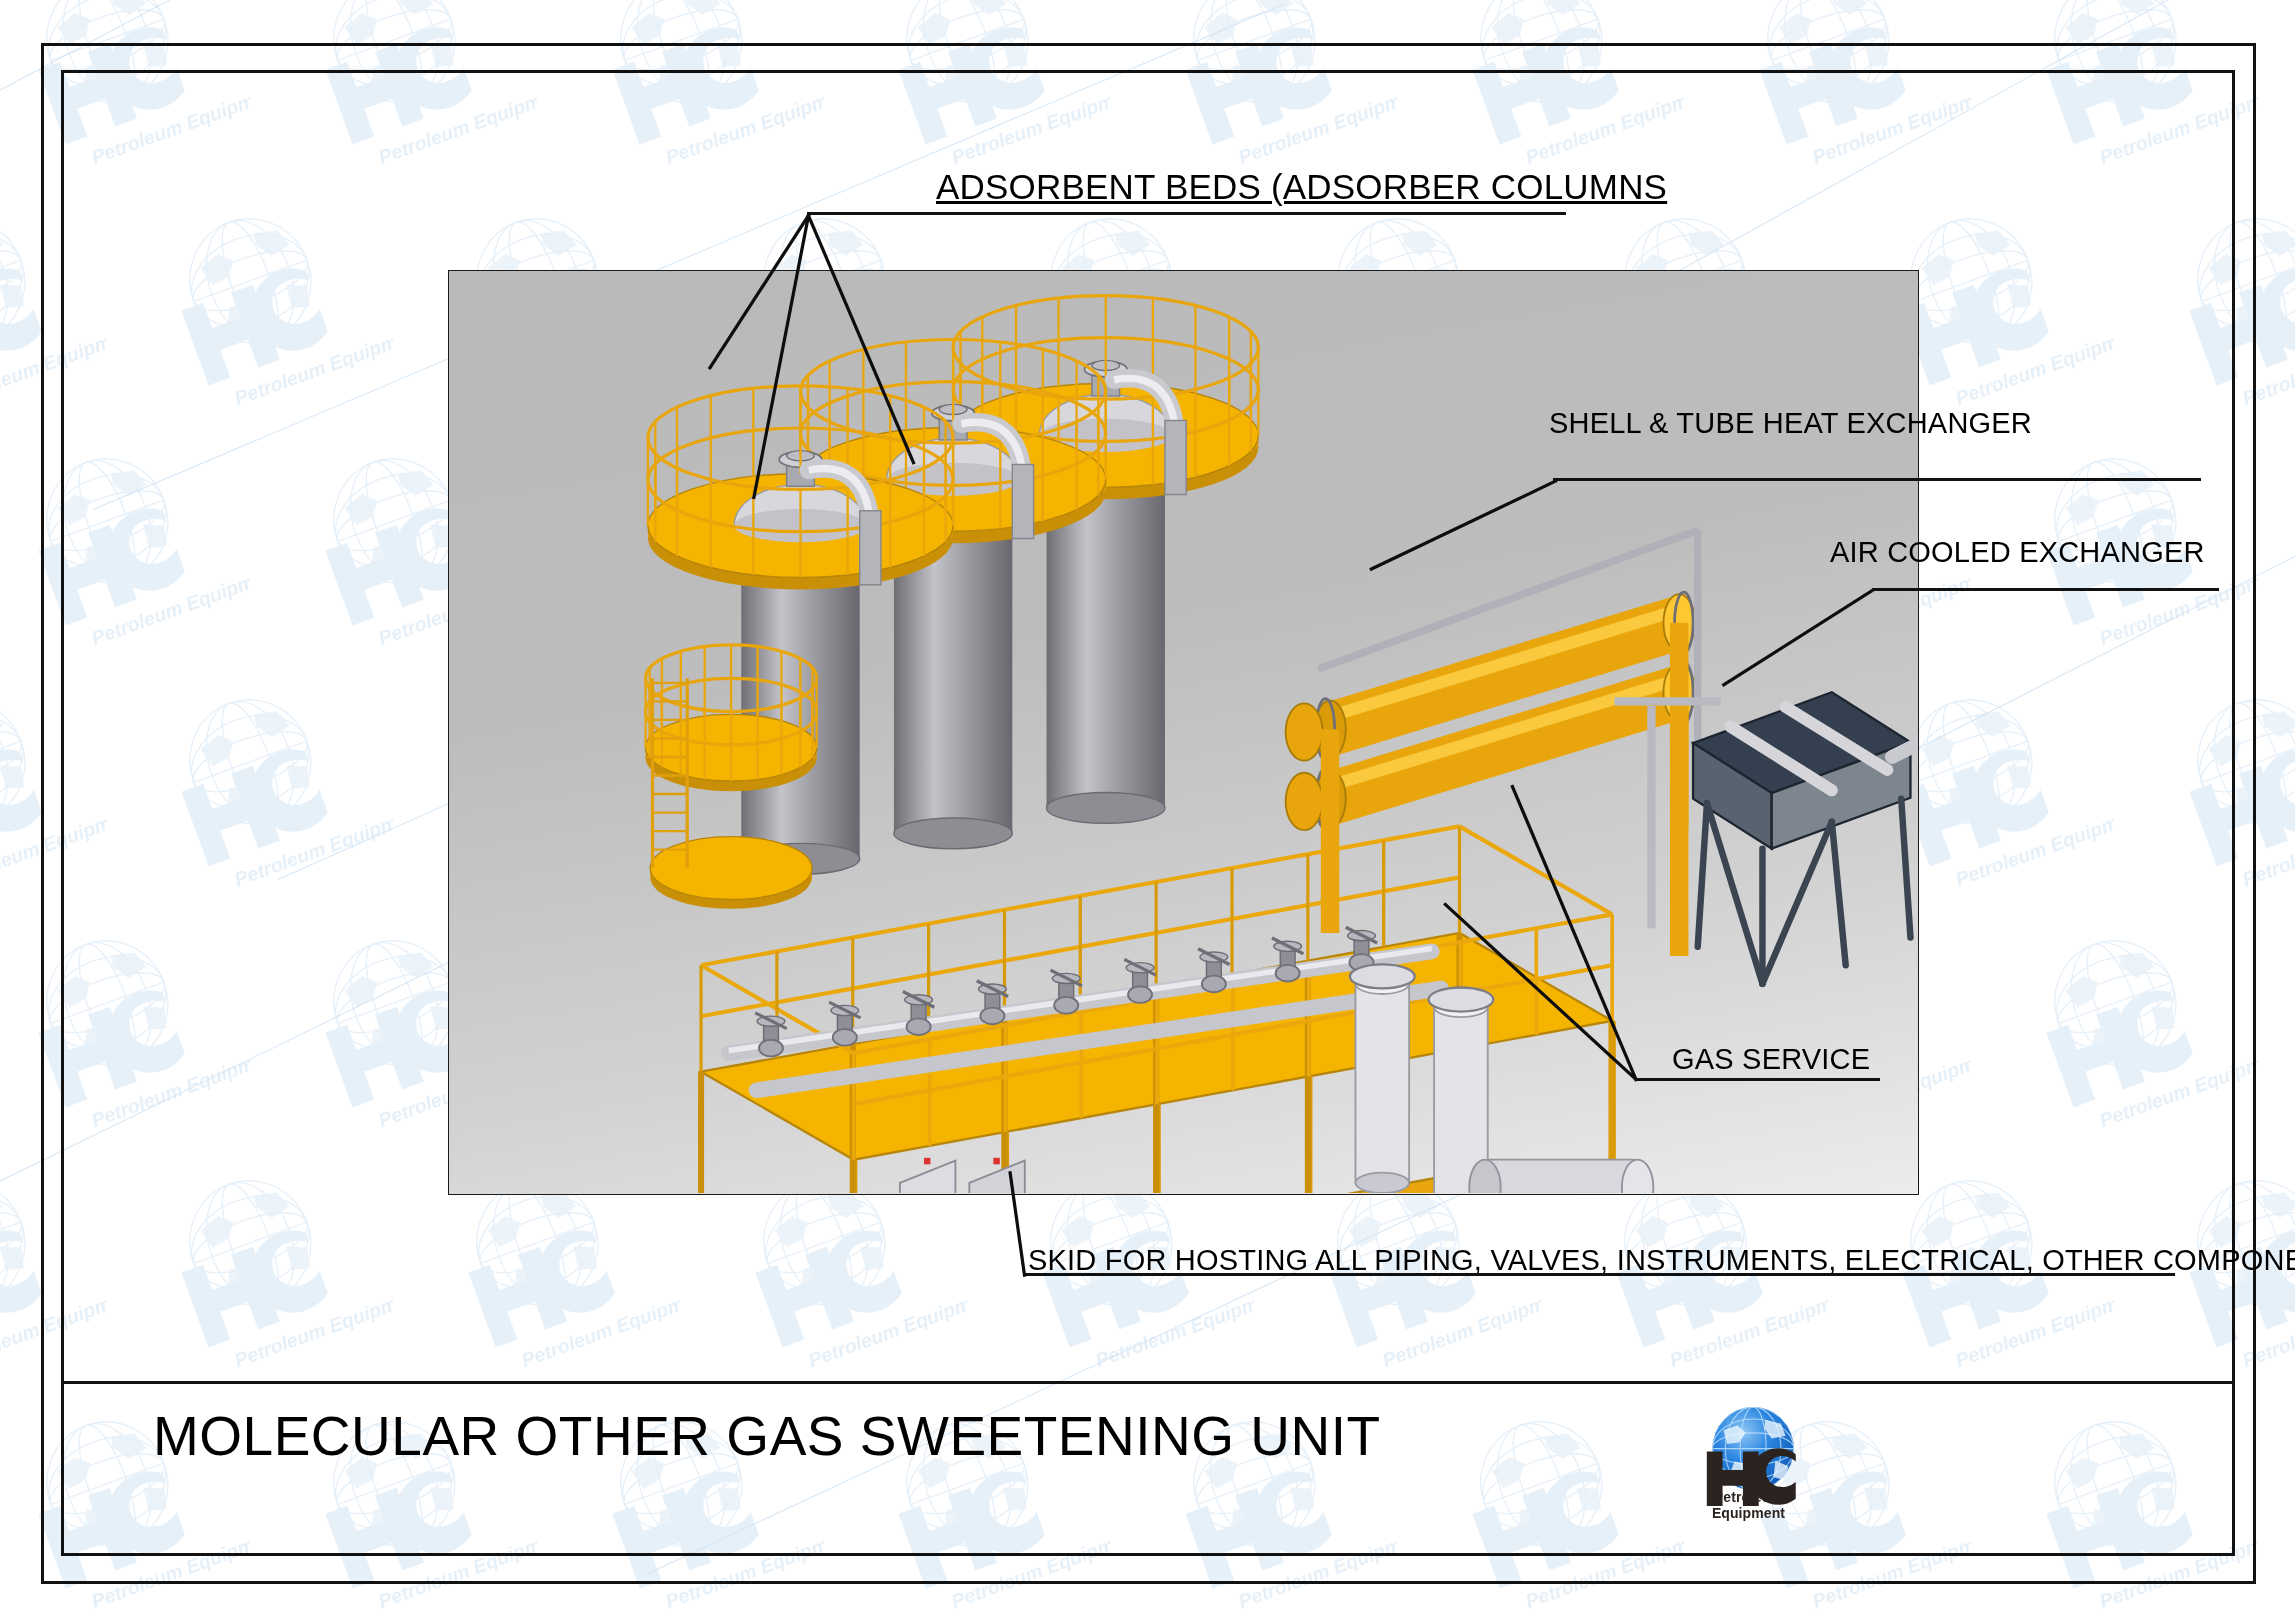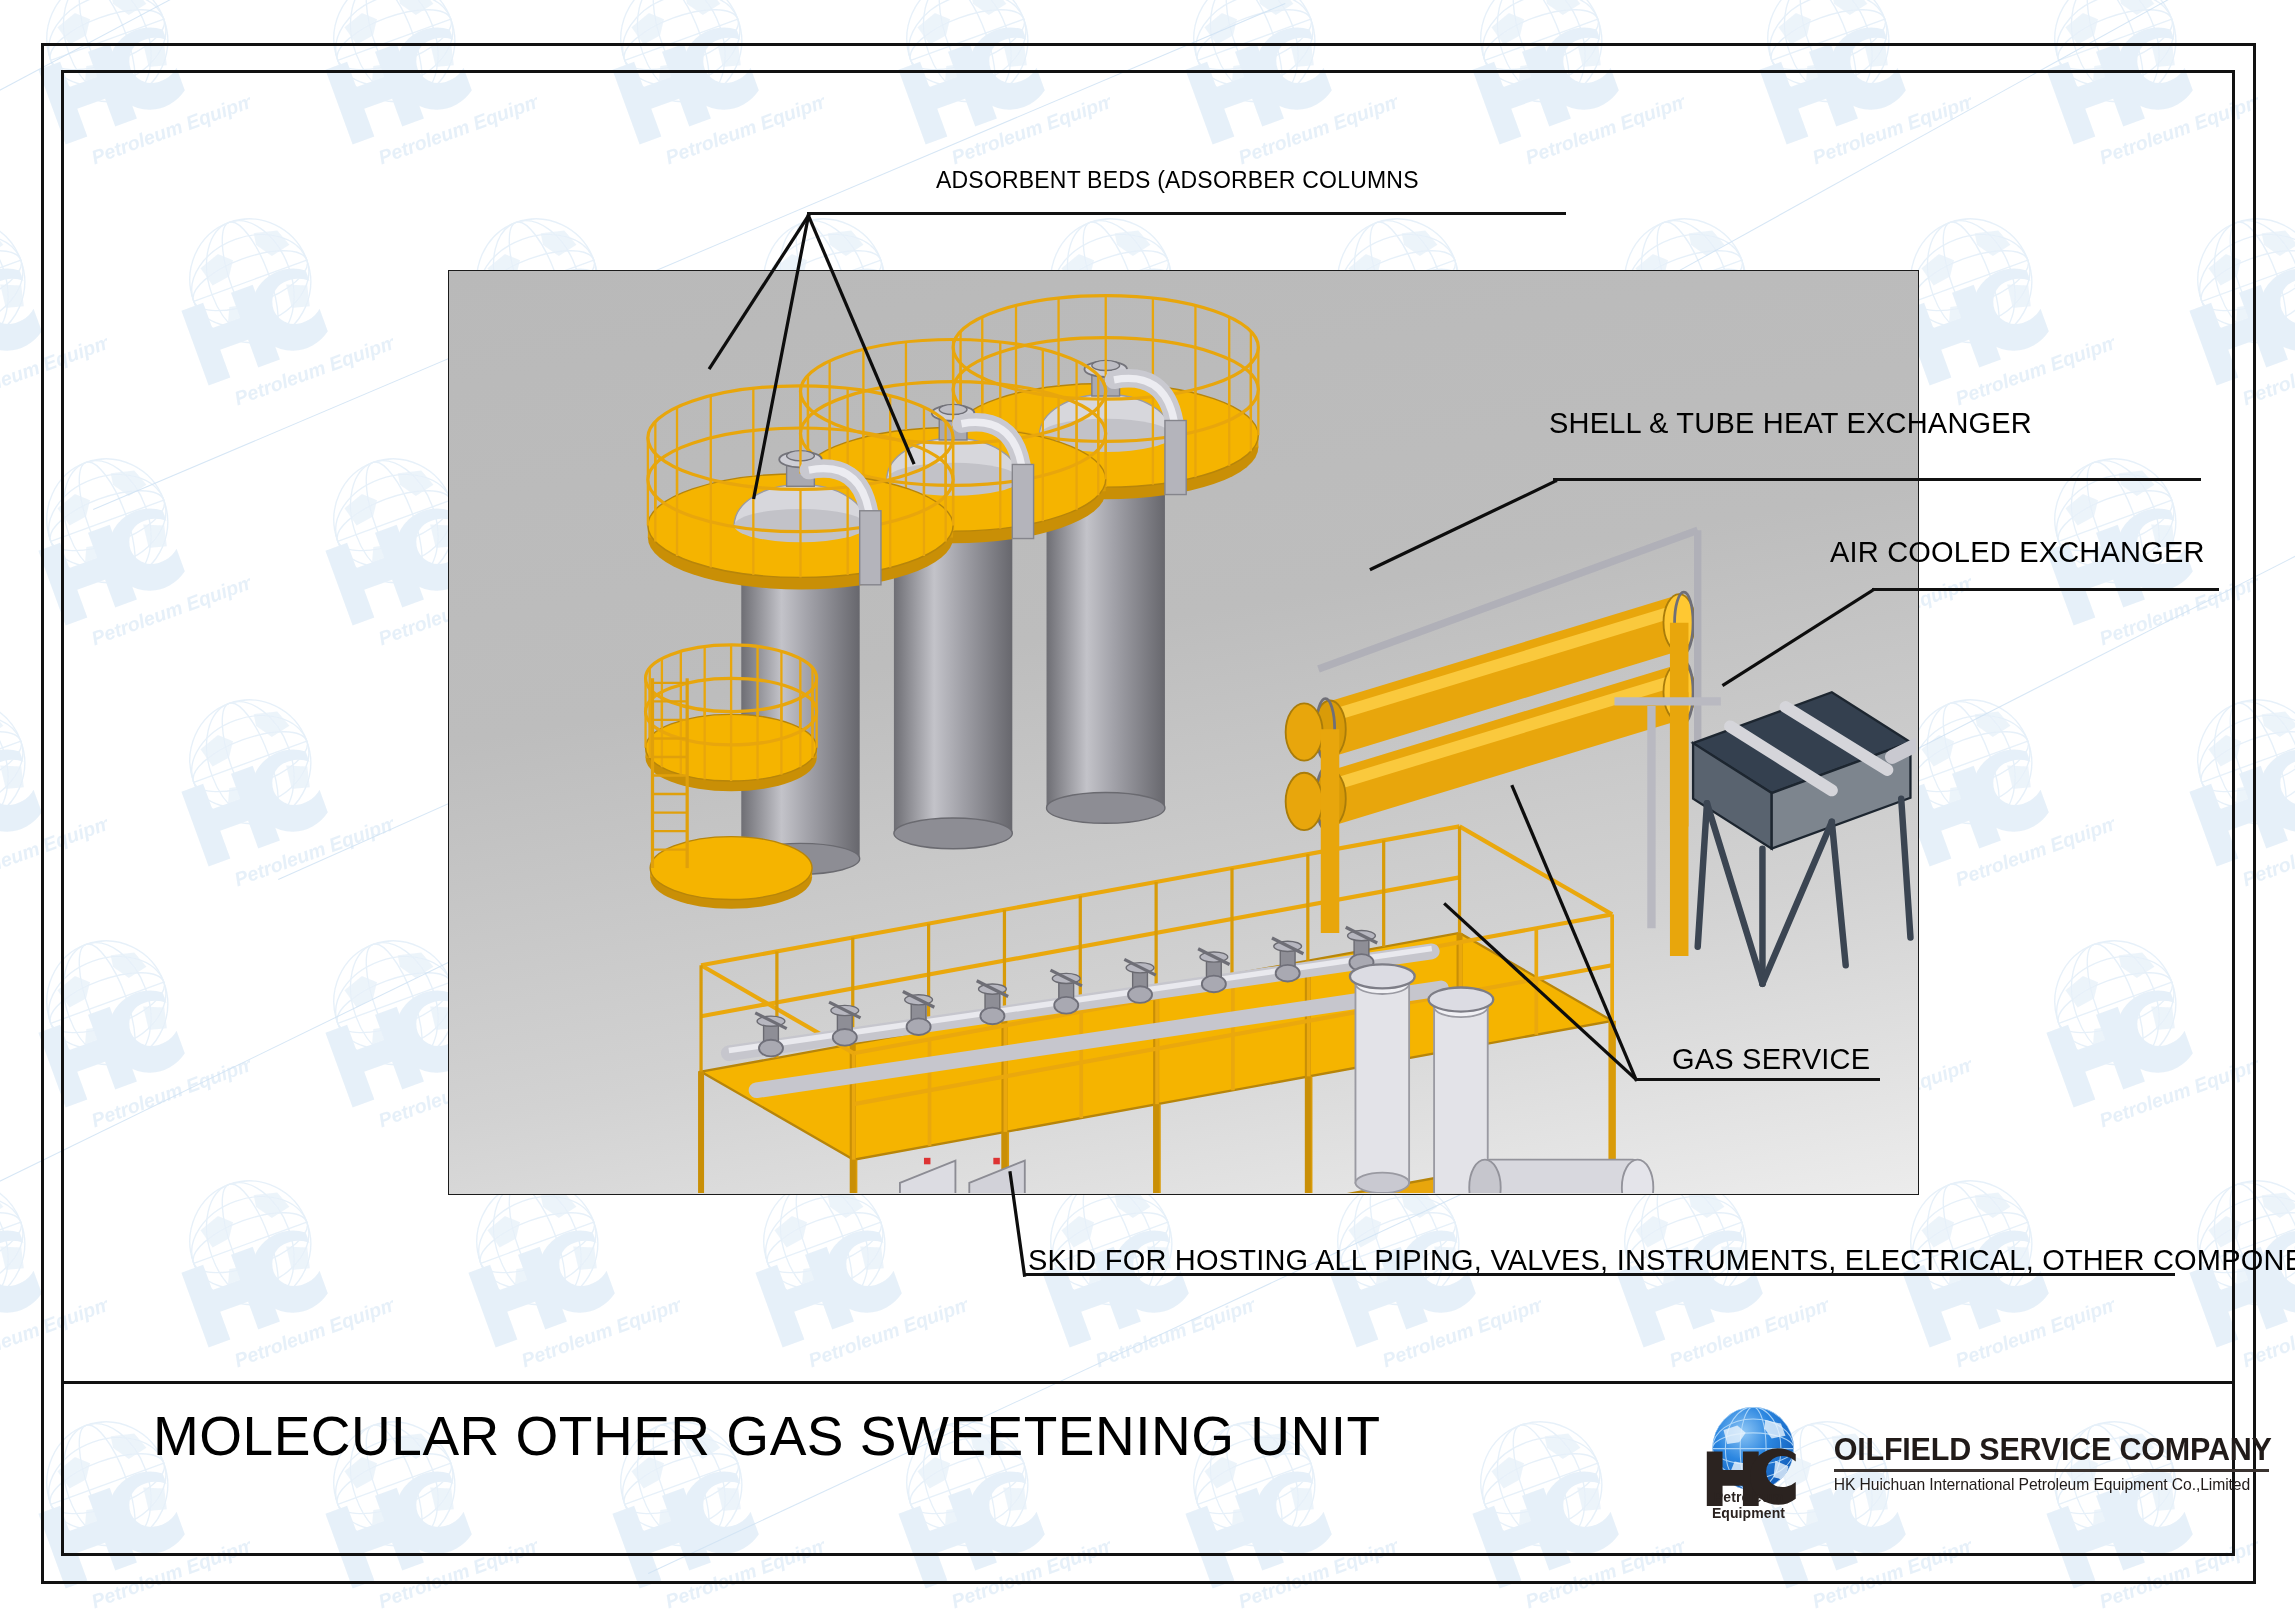--- a/index.html
+++ b/index.html
@@ -2070,21 +2070,21 @@
 
     <path d="M4050 1275 L3727 1480"></path>
 
     <path d="M3537 2333 L3270 1700"></path>
     <path d="M3537 2333 L3125 1955"></path>
 
     <path d="M2184 2535 L2215 2756"></path>
   </g>
 </svg>
 
-<div class="anno" style="left:936px;top:167px;font-size:23px;">ADSORBENT BEDS (ADSORBER COLUMNS</div>
+<div class="anno" style="left:936px;top:167px;font-size:35px;text-decoration:underline;">ADSORBENT BEDS (ADSORBER COLUMNS</div>
 <div class="underline" style="left:807px;top:212px;width:759px;"></div>
 
 <div class="anno" style="left:1549px;top:407px;font-size:29px;">SHELL &amp; TUBE HEAT EXCHANGER</div>
 <div class="underline" style="left:1553px;top:478px;width:648px;"></div>
 
 <div class="anno" style="left:1830px;top:536px;font-size:29px;">AIR COOLED EXCHANGER</div>
 <div class="underline" style="left:1872px;top:588px;width:347px;"></div>
 
 <div class="anno" style="left:1672px;top:1043px;font-size:29px;">GAS SERVICE</div>
 <div class="underline" style="left:1635px;top:1078px;width:245px;"></div>
@@ -2123,19 +2123,14 @@
         <path d="M208 118 l28 12 -6 30 -26 -6z"></path>
       </g>
 
       <g fill="#2b2320">
         <path d="M60 98 h34 v40 h44 v-40 h34 v118 h-34 v-44 h-44 v44 h-34 z"></path>
         <path d="M252 104 a62 60 0 0 0 -62 -8 a58 58 0 0 0 -36 58 a58 58 0 0 0 40 56 a62 60 0 0 0 58 -10 l0 -36 a42 40 0 0 1 -44 8 a34 34 0 0 1 -20 -30 a34 34 0 0 1 22 -32 a42 40 0 0 1 42 10 z"></path>
       </g>
     </svg>
     <div class="petro-eq">Petroleum Equipment</div>
   </div>
-  <div id="logo-text">
-    <div id="company-name">OILFIELD SERVICE COMPANY</div>
-    <div id="company-rule"></div>
-    <div id="company-sub">HK Huichuan International Petroleum Equipment Co.,Limited</div>
-  </div>
 </div>
 
 
 </body></html>

